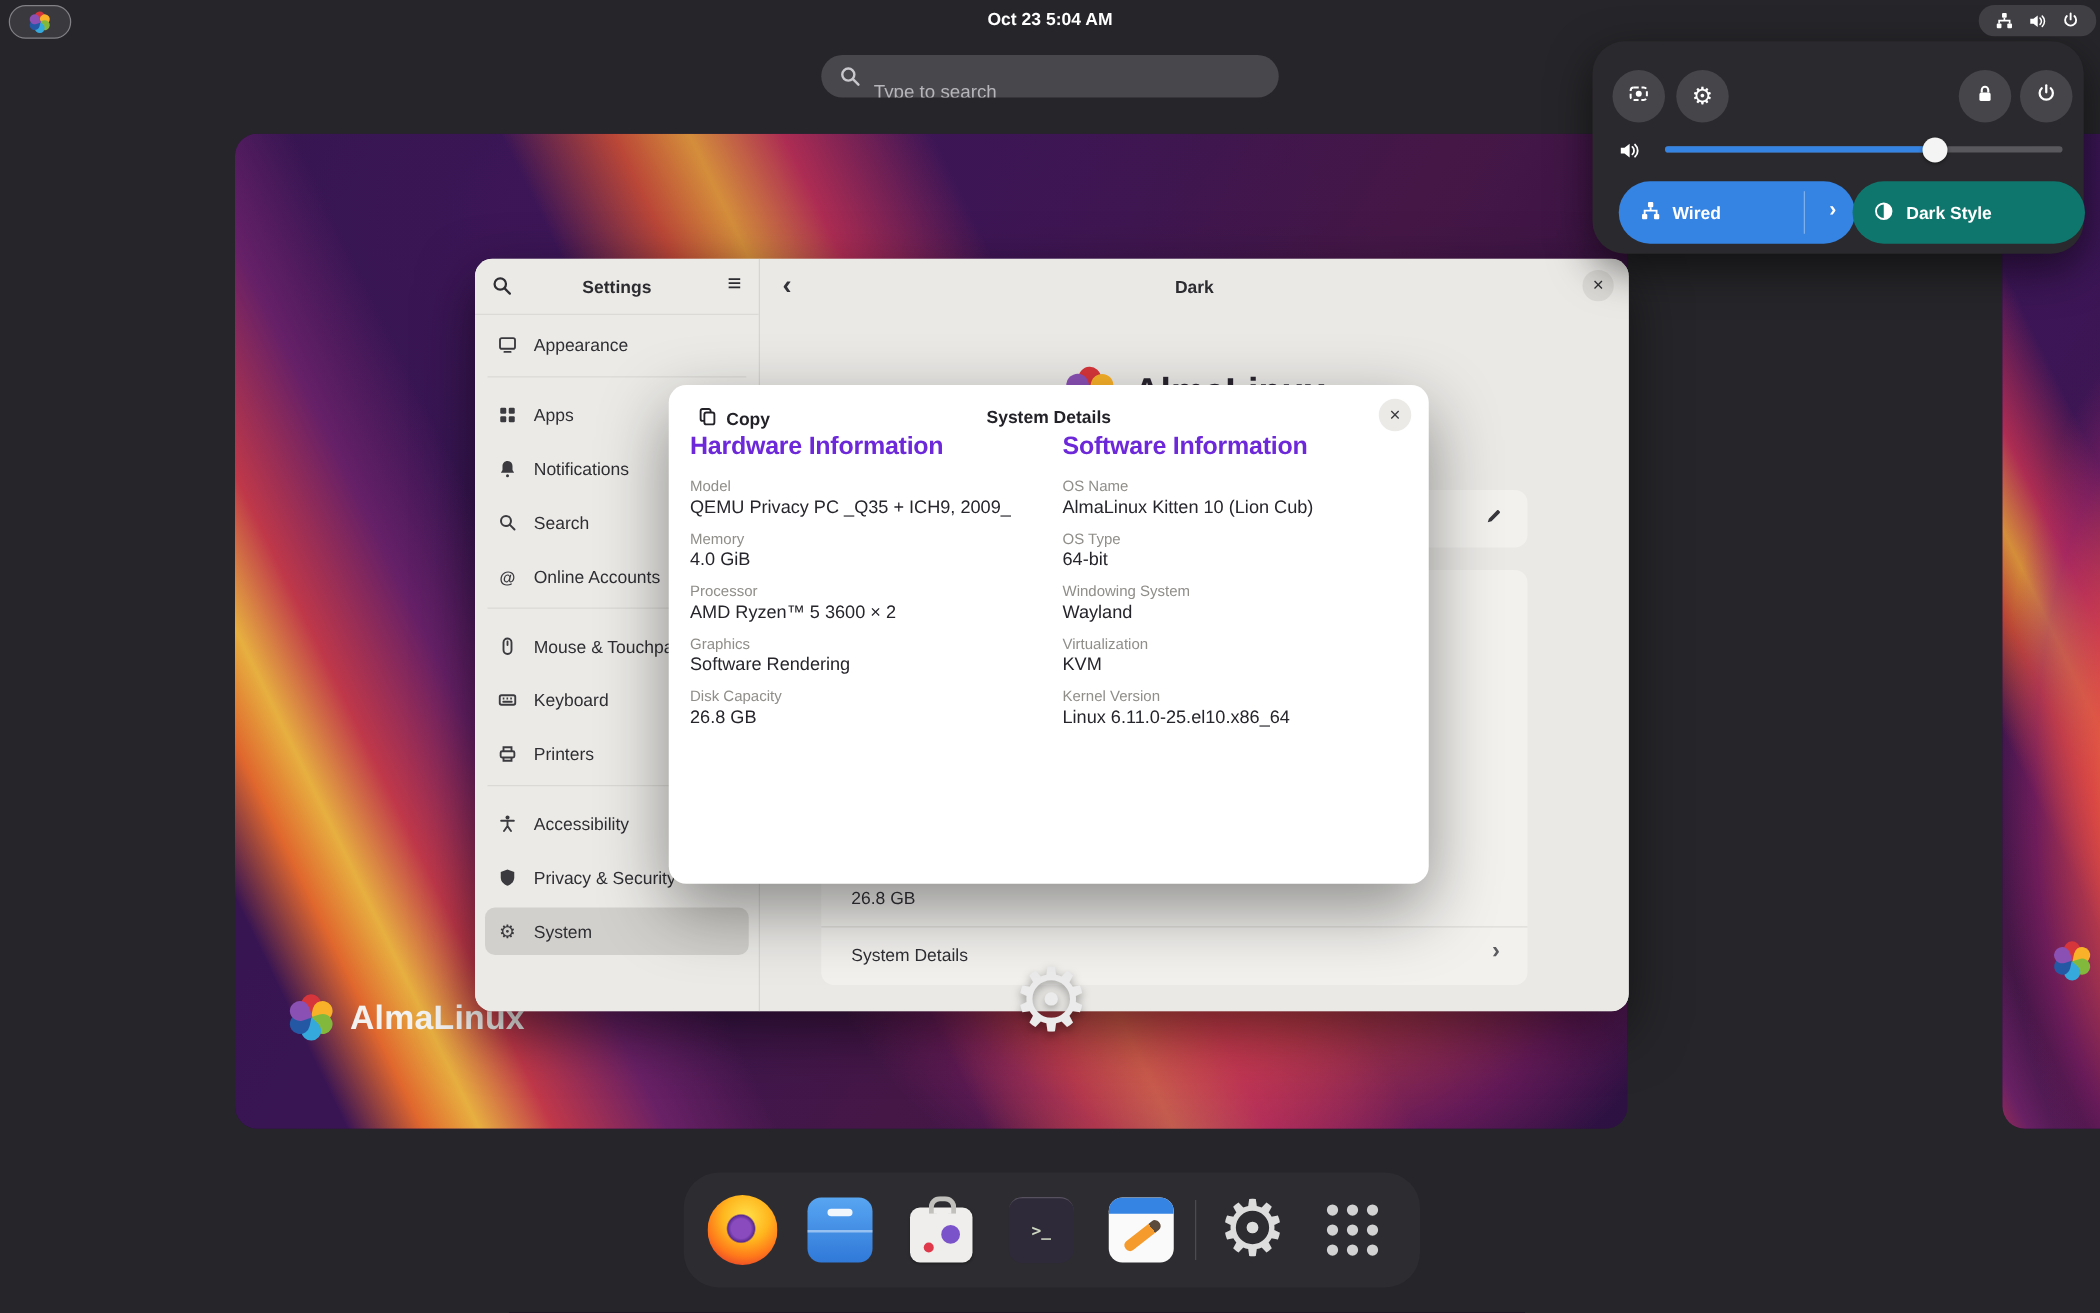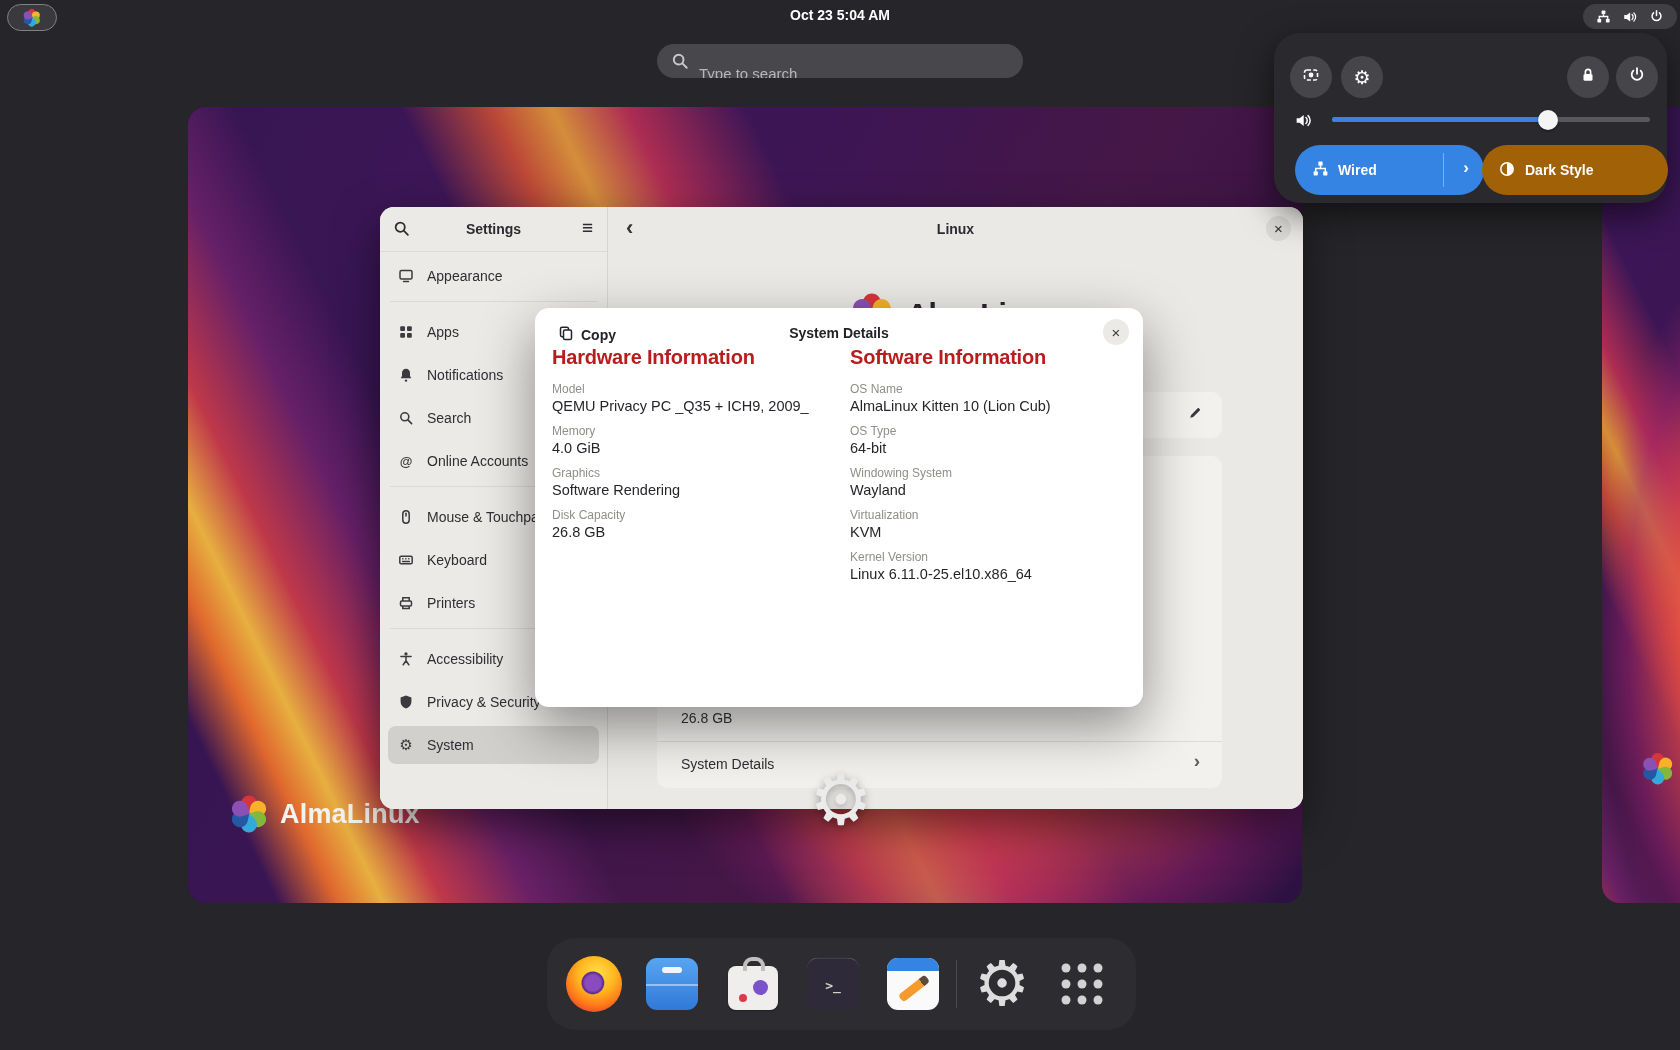--- a/index.html
+++ b/index.html
@@ -77,41 +77,41 @@
   
   .dialog{position:absolute;left:535px;top:308px;width:608px;height:399px;border-radius:14px;background:#ffffff;
           box-shadow:0 20px 55px rgba(0,0,0,.42);}
   .dlg-copy{position:absolute;left:15px;top:12px;display:flex;align-items:center;gap:7px;
             font-size:14px;font-weight:bold;color:#232228;padding:5px 8px;border-radius:7px;}
   .dlg-title{position:absolute;left:0;right:0;top:17px;text-align:center;font-size:14px;font-weight:bold;color:#232228;}
   .dlg-close{position:absolute;right:14px;top:11px;width:26px;height:26px;border-radius:50%;background:#ebeae7;
              color:#3a393e;font-size:15px;display:flex;align-items:center;justify-content:center;}
   .col{position:absolute;top:38px;}
   .col1{left:17px;width:286px;} .col2{left:315px;width:278px;}
-  .col h2{margin:0 0 13px 0;font-size:20px;color:#b91c1c;letter-spacing:-.2px;}
+  .col h2{margin:0 0 13px 0;font-size:20px;color:#6d28d9;letter-spacing:-.2px;}
   .fld{margin-bottom:10px;}
   .fl{font-size:12px;color:#908e89;margin-bottom:2px;}
   .fv{font-size:14.5px;color:#26252b;}
   
   .qs{position:absolute;left:1274px;top:33px;width:393px;height:170px;border-radius:26px;background:#2a292d;
       box-shadow:0 12px 34px rgba(0,0,0,.55);}
   .qs-btn{position:absolute;width:42px;height:42px;border-radius:50%;background:#46454a;
           display:flex;align-items:center;justify-content:center;color:#fff;}
   .qs-gear-glyph{font-size:19px;color:#fff;}
   .vol-icon{position:absolute;left:20px;top:78px;}
   .vol-track{position:absolute;left:58px;top:84px;width:318px;height:5px;border-radius:3px;background:#59585d;}
   .vol-fill{position:absolute;left:0;top:0;height:5px;border-radius:3px;background:#3584e4;}
   .vol-knob{position:absolute;top:-7.5px;width:20px;height:20px;border-radius:50%;background:#f4f4f4;
             box-shadow:0 1px 3px rgba(0,0,0,.45);}
   .qs-pill{position:absolute;top:112px;height:50px;border-radius:25px;display:flex;align-items:center;
            color:#fff;font-size:14px;font-weight:bold;}
   .pill-wired{left:21px;width:172px;background:#3584e4;padding-left:17px;gap:9px;}
   .wired-div{position:absolute;right:40px;top:8px;bottom:8px;width:1px;background:rgba(255,255,255,.35);}
   .wired-arrow{position:absolute;right:15px;top:13px;font-size:17px;font-weight:bold;}
-  .pill-dark{left:208px;width:170px;background:#a16207;padding-left:16px;gap:9px;}
+  .pill-dark{left:208px;width:170px;background:#0f766e;padding-left:16px;gap:9px;}
   
   .dock{position:absolute;left:547px;top:938px;width:589px;height:92px;border-radius:28px;background:#2d2c30;}
   .dock-item{position:absolute;top:50%;transform:translate(-50%,-50%);}
   .ic-firefox{width:56px;height:56px;border-radius:50%;background:
       radial-gradient(circle at 48% 48%, #8a4bbf 0 19%, #5b2a91 26%, transparent 29%),
       radial-gradient(circle at 55% 32%, #ffe14a 0%, #ffb61e 38%, #ff7a1a 64%, #e8442a 84%, #c72a52 100%);}
   .ic-files{width:52px;height:52px;border-radius:11px;background:linear-gradient(#58a5f2,#3079d8);position:relative;}
   .ic-files .bar{position:absolute;left:16px;top:9px;width:20px;height:6px;border-radius:3px;background:#f1f6fd;}
   .ic-files .mid{position:absolute;left:0px;right:0;top:26px;height:2px;background:rgba(255,255,255,.45);}
   .ic-store{width:50px;height:44px;border-radius:8px;background:#efeeec;position:relative;margin-top:8px;
@@ -270,21 +270,21 @@
         </div>
         <div class="sb-row selected">
           <span class="ic" style="font-size:15px;font-weight:normal">⚙</span>
           <span>System</span>
         </div>
       </div>
     </div>
 
     <div class="pane">
       <span class="pane-back">‹</span>
-      <div class="pane-title">Linux</div>
+      <div class="pane-title">Dark</div>
       <div class="pane-close">
           <span>×</span>
         </div>
 
       <div class="about-logo">
         <span class="flower" style="width:42px;height:42px">
           <i></i>
             <i></i>
             <i></i>
             <i></i>
@@ -328,20 +328,24 @@
 
     <div class="col col1">
       <h2>Hardware Information</h2>
       <div class="fld">
         <div class="fl">Model</div>
         <div class="fv">QEMU Privacy PC _Q35 + ICH9, 2009_</div>
       </div>
       <div class="fld">
         <div class="fl">Memory</div>
         <div class="fv">4.0 GiB</div>
+      </div>
+      <div class="fld">
+        <div class="fl">Processor</div>
+        <div class="fv">AMD Ryzen™ 5 3600 × 2</div>
       </div>
       <div class="fld">
         <div class="fl">Graphics</div>
         <div class="fv">Software Rendering</div>
       </div>
       <div class="fld">
         <div class="fl">Disk Capacity</div>
         <div class="fv">26.8 GB</div>
       </div>
     </div>

